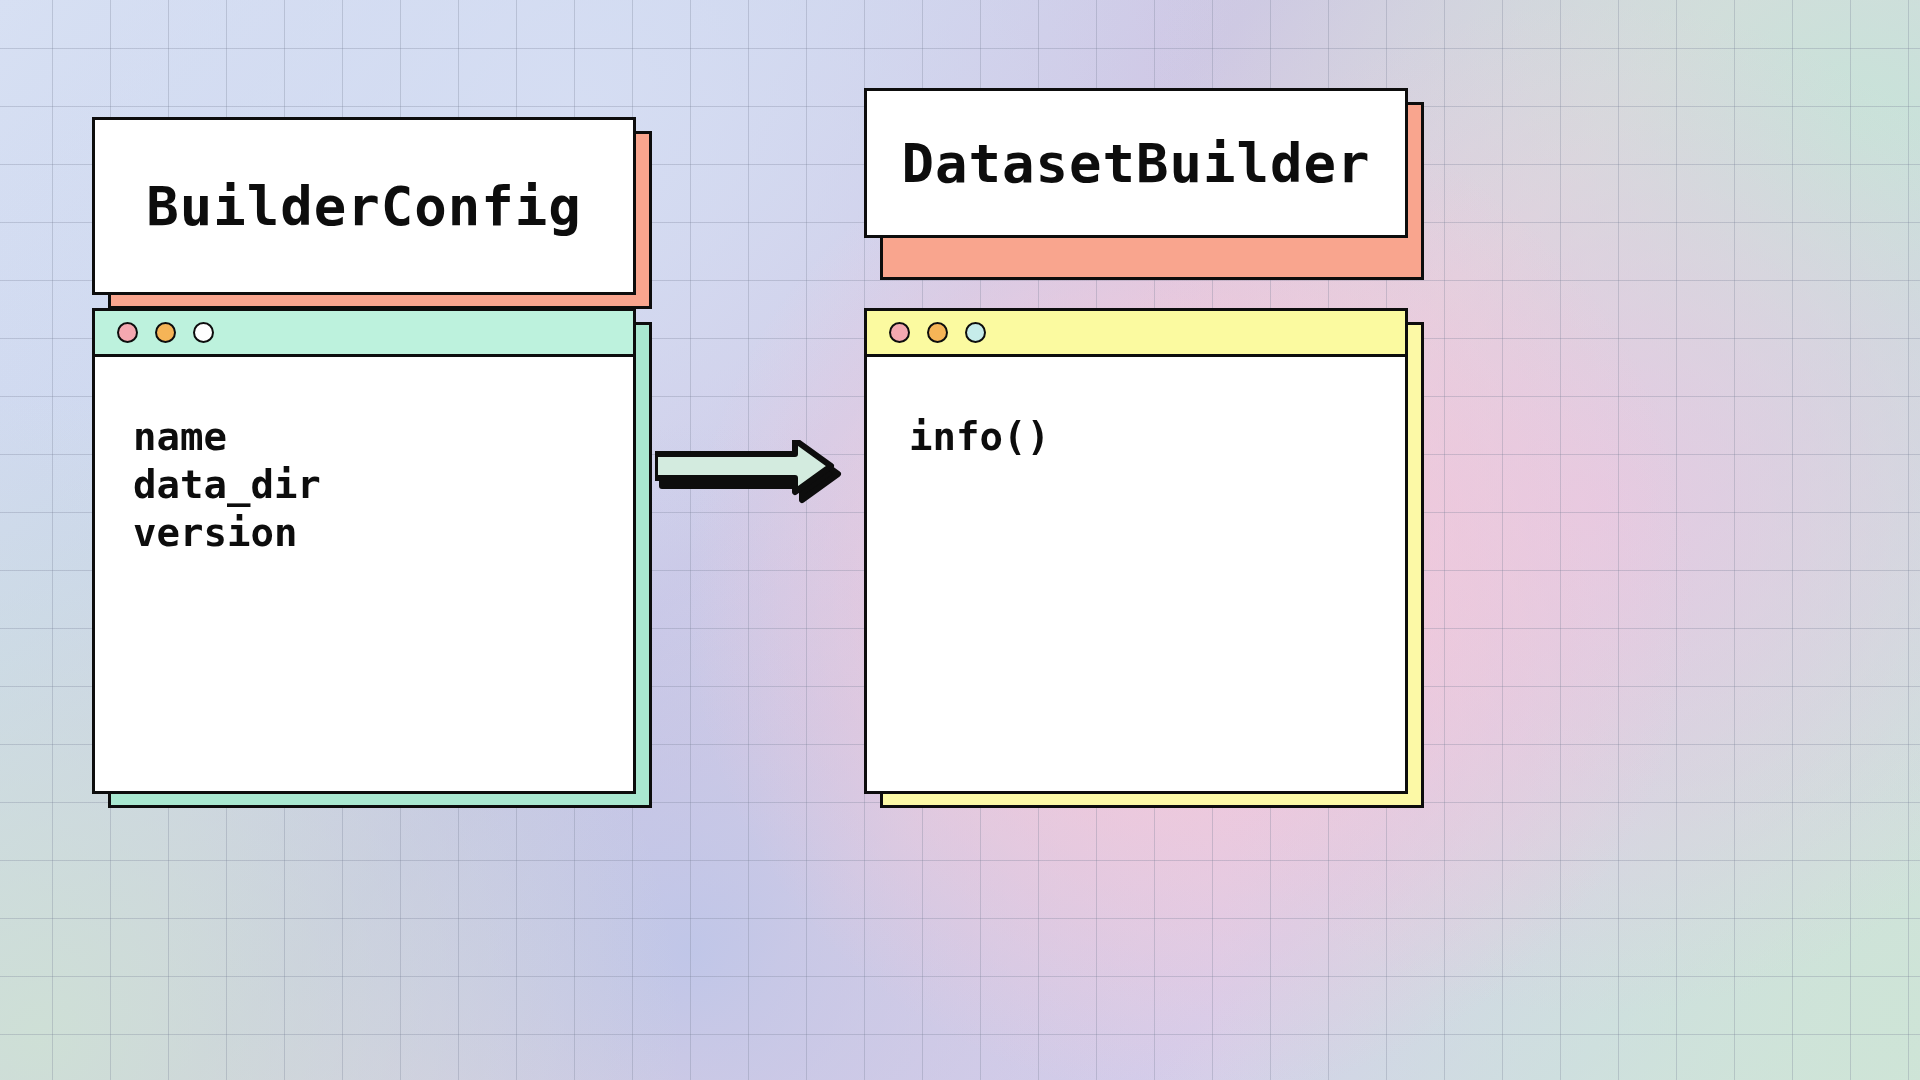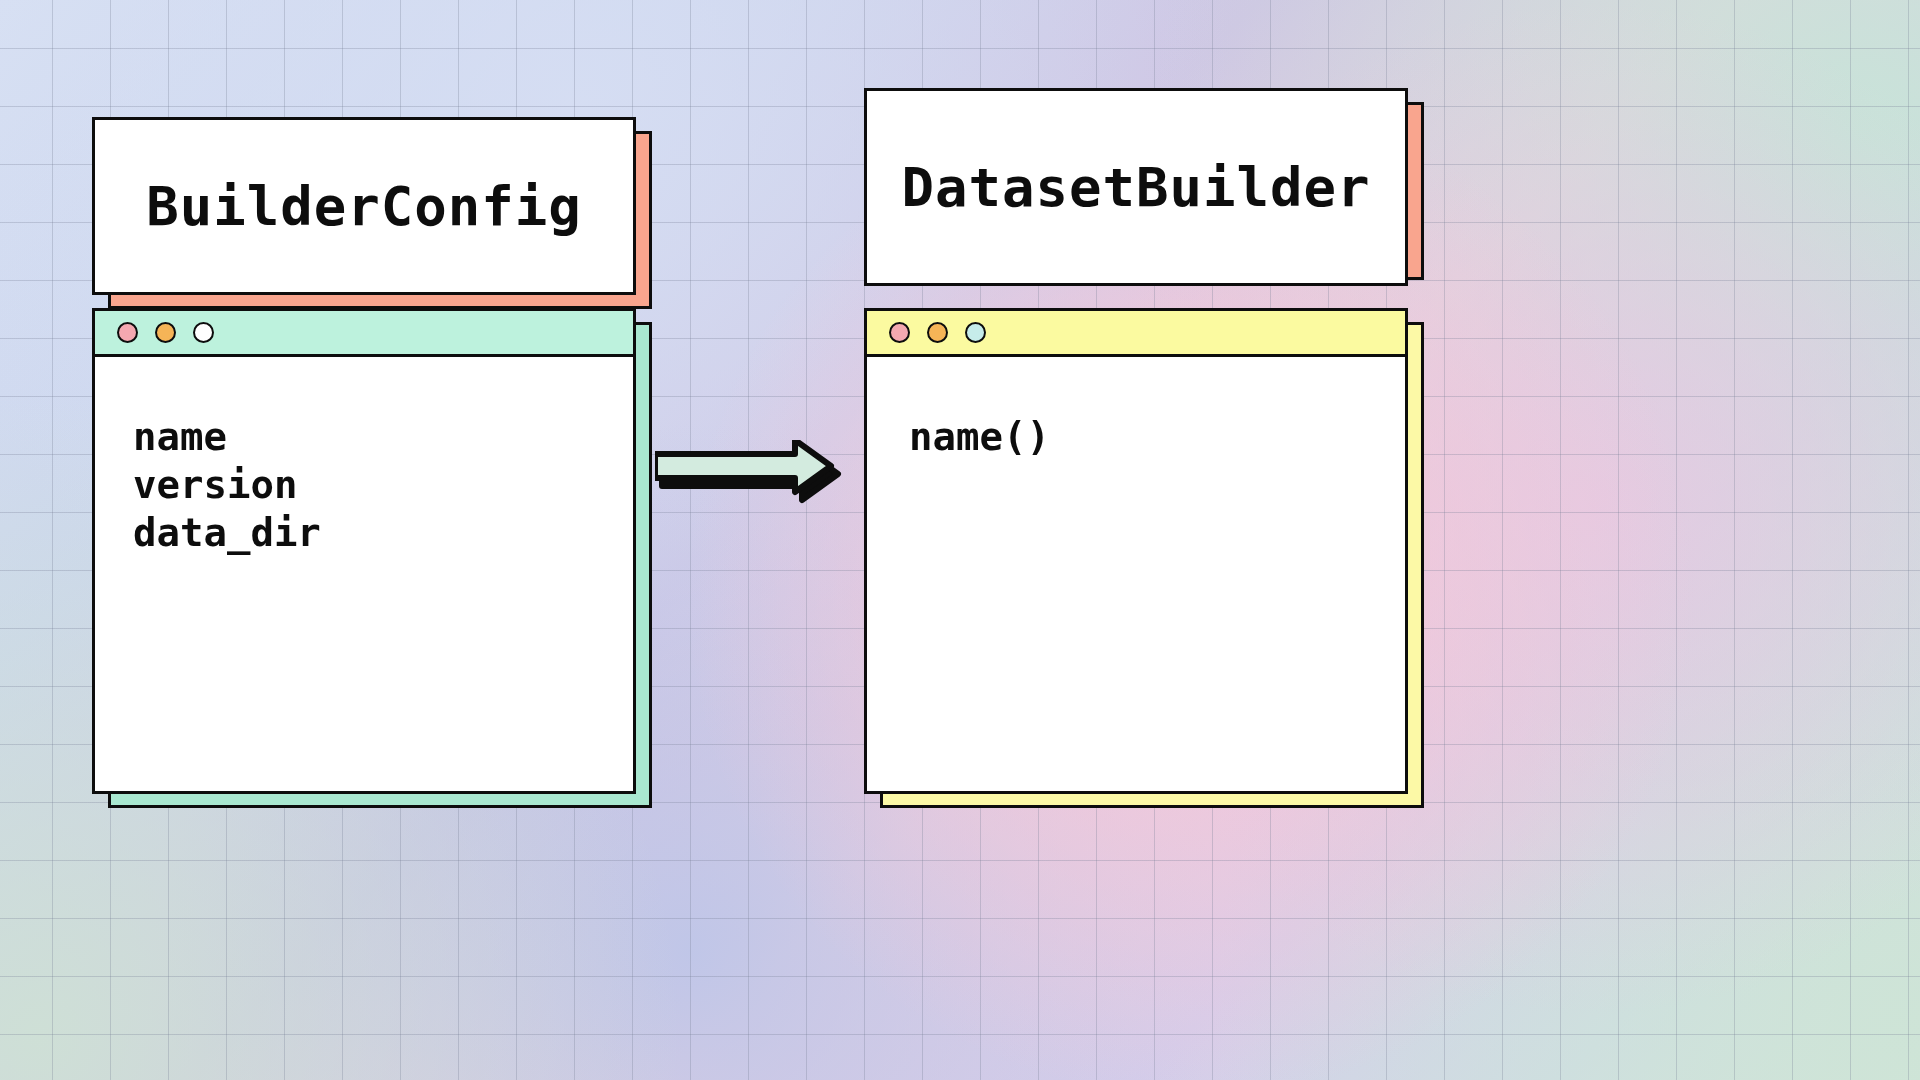--- a/index.html
+++ b/index.html
@@ -152,55 +152,55 @@
     <div class="face" style="left:0; top:0; width:544px; height:486px;">
 
       <div class="win-titlebar" style="background:#bdf2dd;">
         <span class="dot" style="background:#f4a8b0;"></span>
         <span class="dot" style="background:#f5b457;"></span>
         <span class="dot" style="background:#ffffff;"></span>
       </div>
 
       <div class="win-body">
         <div class="code-line">name</div>
+        <div class="code-line">data_dir</div>
         <div class="code-line">version</div>
-        <div class="code-line">data_dir</div>
       </div>
 
     </div>
   </div>
 
   <div class="arrow-wrap">
     <svg width="200" height="70" viewBox="0 0 200 70" xmlns="http://www.w3.org/2000/svg">
       <g transform="translate(7,8)">
         <path d="M 0 14 L 140 14 L 140 0 L 176 26 L 140 52 L 140 38 L 0 38 Z" fill="#0d0d0d" stroke="#0d0d0d" stroke-width="6" stroke-linejoin="round"></path>
       </g>
       <g transform="translate(0,0)">
         <path d="M 0 14 L 140 14 L 140 0 L 176 26 L 140 52 L 140 38 L 0 38 Z" fill="#d3ebdf" stroke="#0d0d0d" stroke-width="6" stroke-linejoin="round"></path>
       </g>
     </svg>
   </div>
 
   <div class="stack title-card" style="left:864px; top:88px; width:560px; height:192px;">
     <div class="shadow-layer" style="left:16px; top:14px; width:544px; height:178px; background:#f9a58e;"></div>
-    <div class="face" style="left:0; top:0; width:544px; height:198px;">
+    <div class="face" style="left:0; top:0; width:544px; height:150px;">
       <span class="title-text">DatasetBuilder</span>
     </div>
   </div>
 
   <div class="stack window" style="left:864px; top:308px; width:560px; height:500px;">
     <div class="shadow-layer" style="left:16px; top:14px; width:544px; height:486px; background:#fcf9a6;"></div>
     <div class="face" style="left:0; top:0; width:544px; height:486px;">
 
       <div class="win-titlebar" style="background:#fbfaa0;">
         <span class="dot" style="background:#f4a8b0;"></span>
         <span class="dot" style="background:#f5b457;"></span>
         <span class="dot" style="background:#c6ecea;"></span>
       </div>
 
       <div class="win-body" style="padding-left:42px;">
-        <div class="code-line">name()</div>
+        <div class="code-line">info()</div>
       </div>
 
     </div>
   </div>
 
 </div>
 
 </body></html>

